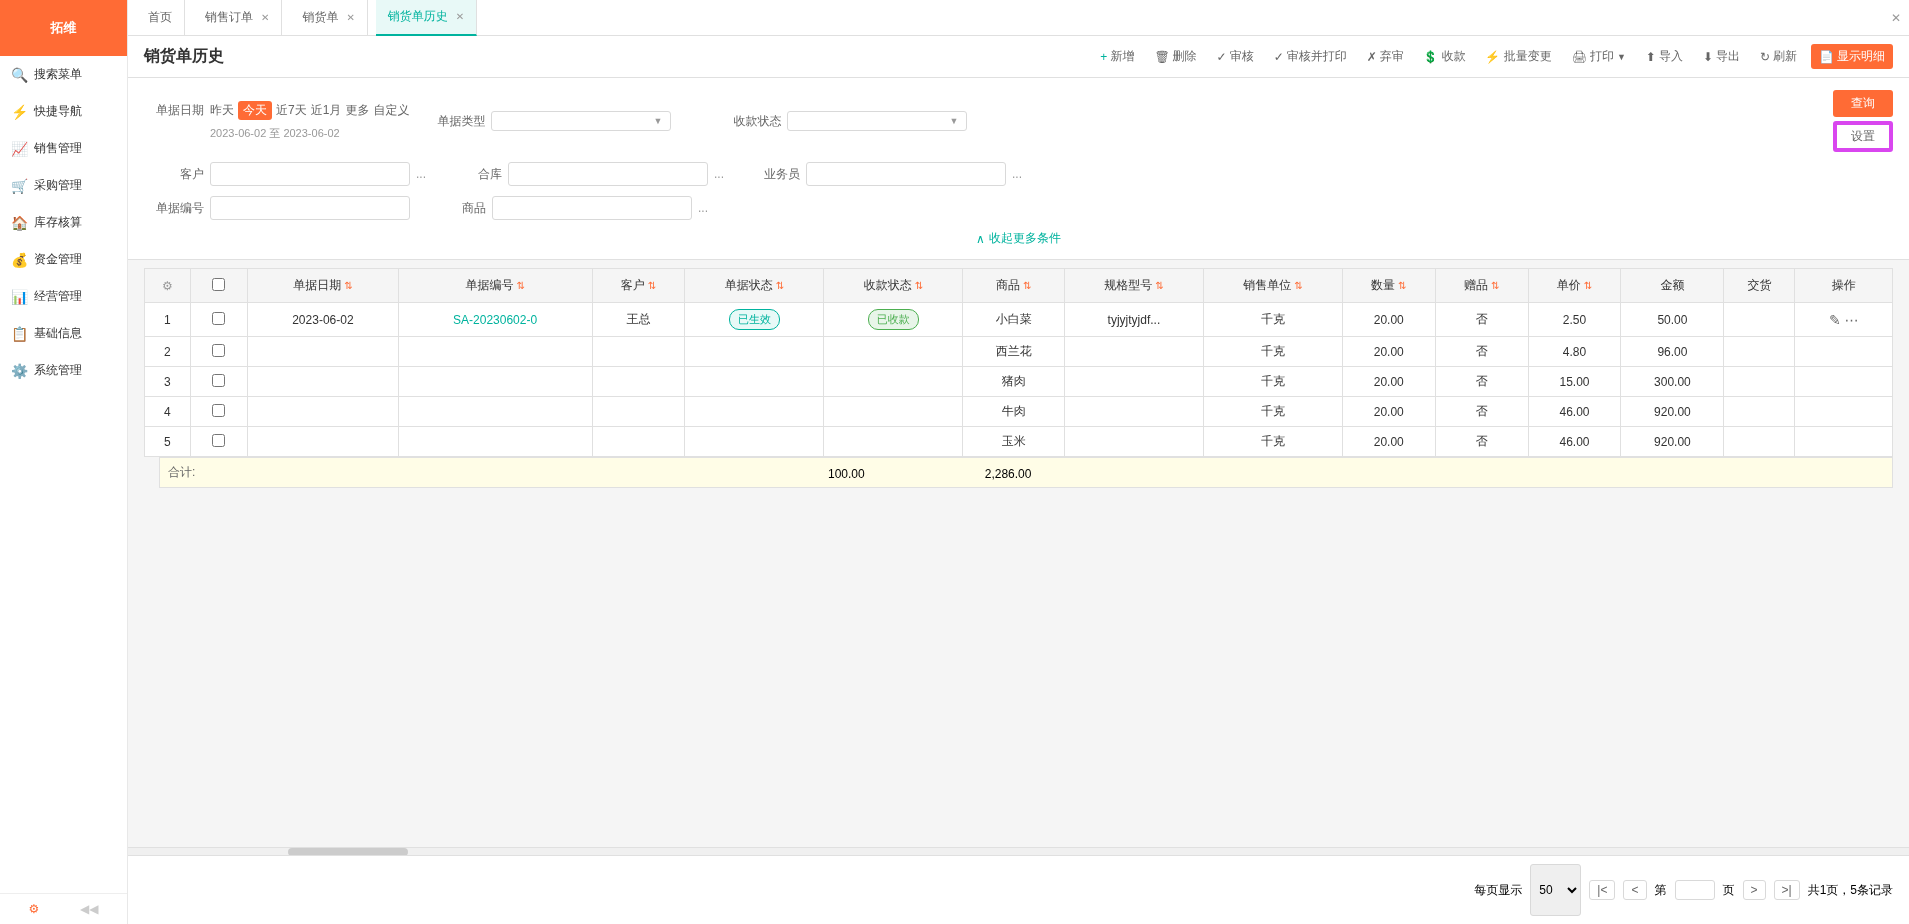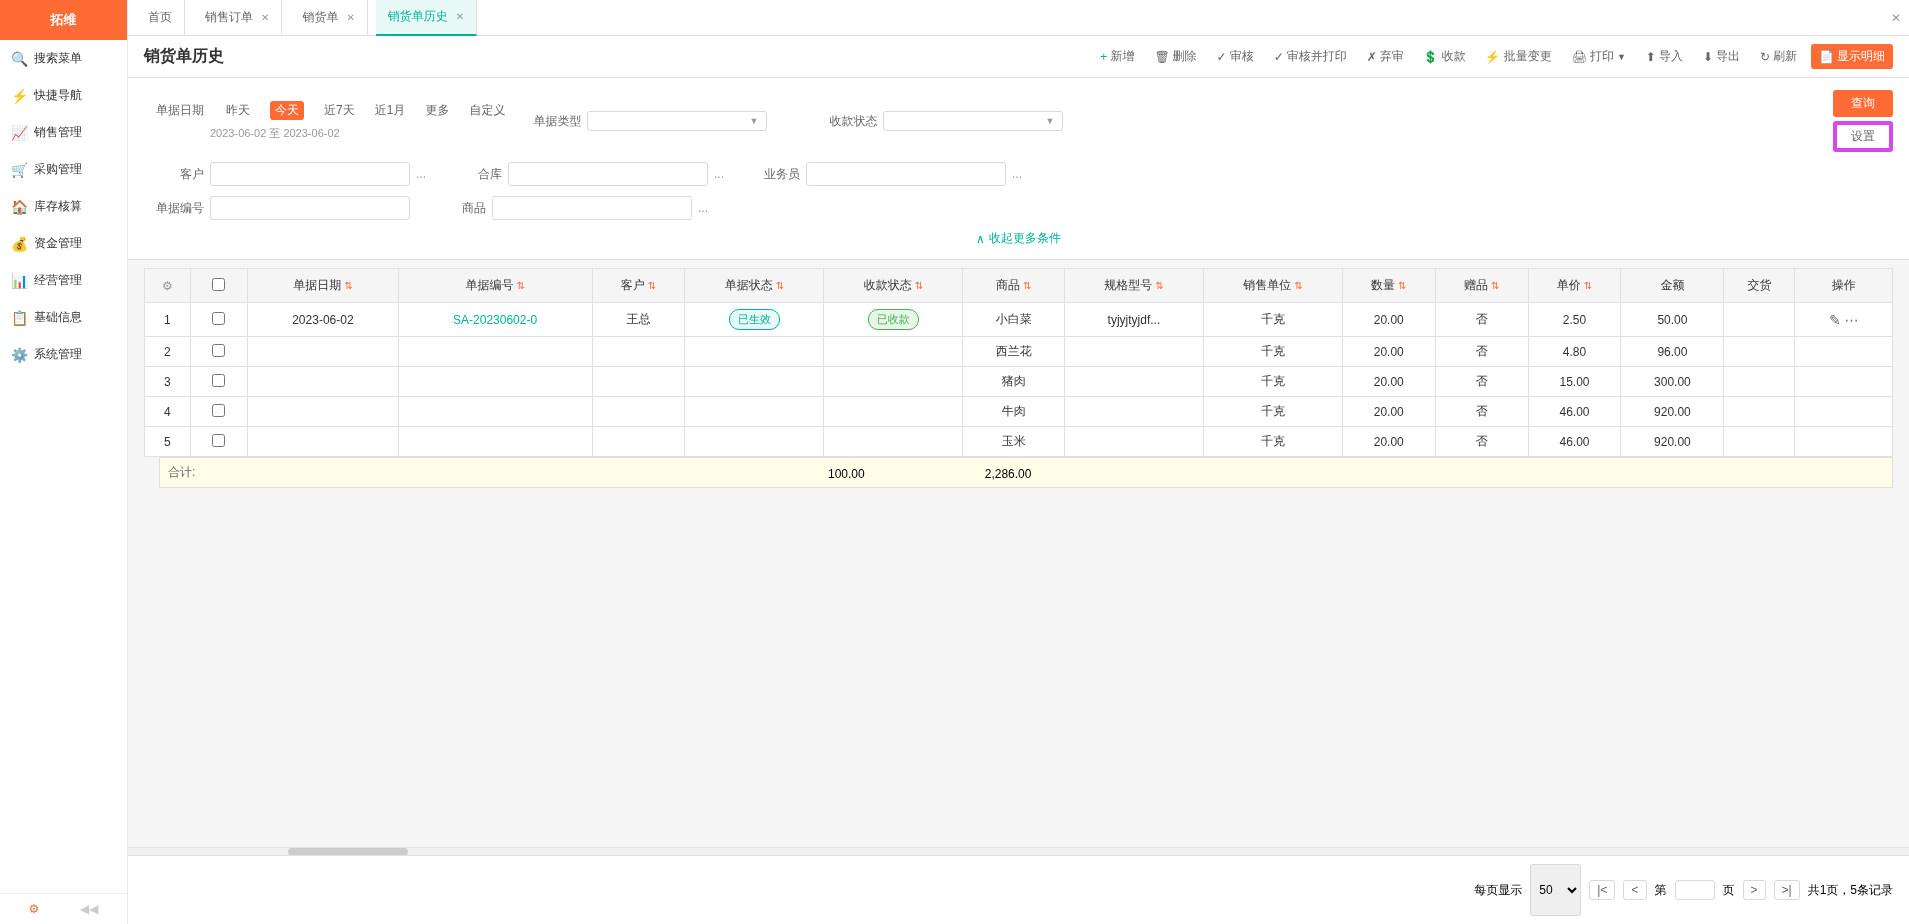--- a/index.html
+++ b/index.html
@@ -1,20 +1,20 @@
 <!DOCTYPE html>
 <html><head>
   <meta charset="utf-8">
   <style>
     * { box-sizing: border-box; margin: 0; padding: 0; }
     body { font-family: "Microsoft YaHei", Arial, sans-serif; font-size: 12px; background: #f5f5f5; display: flex; height: 924px; overflow: hidden; }
 
     
     .sidebar { width: 128px; background: #fff; border-right: 1px solid #e8e8e8; display: flex; flex-direction: column; height: 100%; }
-    .sidebar-logo { background: #ff6b35; height: 40px; display: flex; align-items: center; justify-content: center; color: white; font-size: 13px; font-weight: bold; }
+    .sidebar-logo { background: #ff6b35; height: 56px; display: flex; align-items: center; justify-content: center; color: white; font-size: 13px; font-weight: bold; }
     .sidebar-item { display: flex; align-items: center; padding: 10px 12px; cursor: pointer; color: #333; font-size: 12px; gap: 6px; }
     .sidebar-item .icon { width: 16px; height: 16px; display: flex; align-items: center; justify-content: center; font-size: 14px; }
     .sidebar-bottom { margin-top: auto; border-top: 1px solid #eee; }
     .sidebar-footer { display: flex; align-items: center; justify-content: space-around; padding: 8px; }
 
     
     .main { flex: 1; display: flex; flex-direction: column; overflow: hidden; }
 
     
     .tab-bar { background: #fff; border-bottom: 1px solid #e0e0e0; display: flex; align-items: center; height: 36px; padding: 0 8px; gap: 8px; }
@@ -30,21 +30,21 @@
     .toolbar-btn { display: flex; align-items: center; gap: 3px; cursor: pointer; color: #666; font-size: 12px; padding: 3px 6px; border-radius: 3px; }
 
     
     .filter-area { background: #fff; padding: 12px 16px; border-bottom: 1px solid #e0e0e0; }
     .filter-row { display: flex; align-items: center; gap: 16px; margin-bottom: 10px; flex-wrap: wrap; }
     .filter-item { display: flex; align-items: center; gap: 6px; }
     .filter-label { color: #666; font-size: 12px; white-space: nowrap; min-width: 60px; text-align: right; }
     .filter-input { border: 1px solid #d9d9d9; border-radius: 3px; padding: 4px 8px; font-size: 12px; color: #333; min-width: 120px; outline: none; }
     .filter-select { border: 1px solid #d9d9d9; border-radius: 3px; padding: 4px 8px; font-size: 12px; color: #333; min-width: 160px; outline: none; background: #fff; cursor: pointer; display: flex; align-items: center; justify-content: space-between; }
     .date-shortcuts { display: flex; align-items: center; gap: 4px; font-size: 12px; }
-    .date-shortcut { color: #666; cursor: pointer; margin-left: 16px; }
+    .date-shortcut { color: #666; cursor: pointer; }
     .date-shortcut.active { background: #ff6b35; color: white; border-radius: 3px; padding: 1px 5px; }
     .date-range { color: #999; font-size: 11px; margin-top: 18px; }
     .filter-ellipsis { color: #999; cursor: pointer; }
     .collapse-btn { display: flex; align-items: center; justify-content: center; gap: 4px; color: #00b39e; cursor: pointer; font-size: 12px; margin-top: 4px; }
 
     
     .table-area { flex: 1; overflow: auto; padding: 8px 16px; }
     .data-table { width: 100%; border-collapse: collapse; background: #fff; border: 1px solid #e0e0e0; }
     .data-table th { background: #f5f5f5; border: 1px solid #e0e0e0; padding: 8px 6px; text-align: center; font-size: 12px; color: #333; white-space: nowrap; font-weight: normal; }
     .data-table td { border: 1px solid #e0e0e0; padding: 6px 8px; text-align: center; font-size: 12px; color: #333; }

